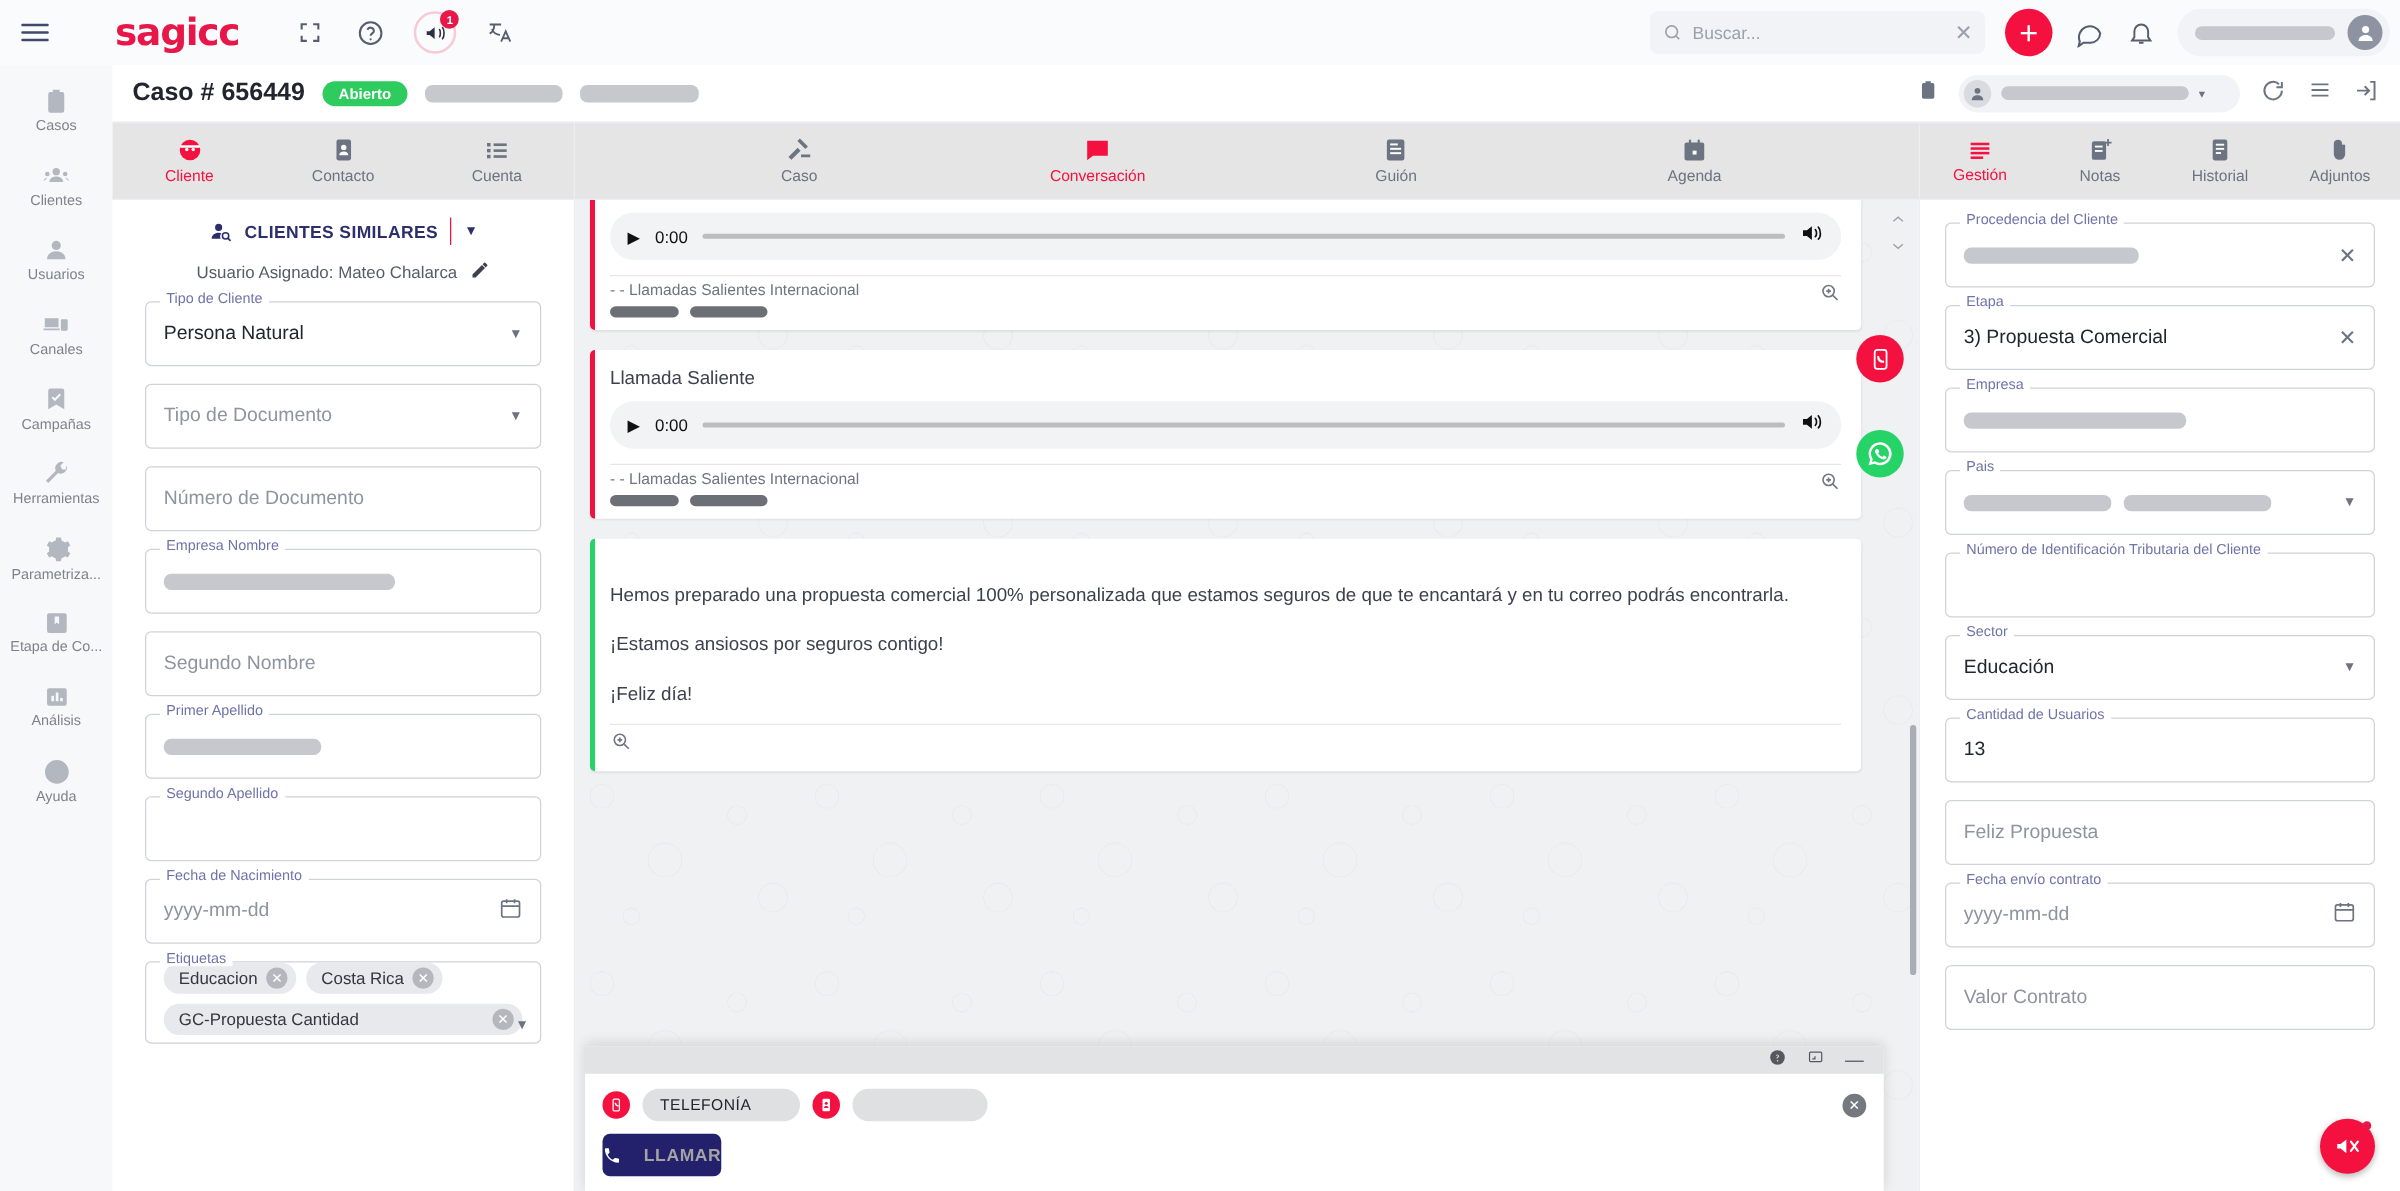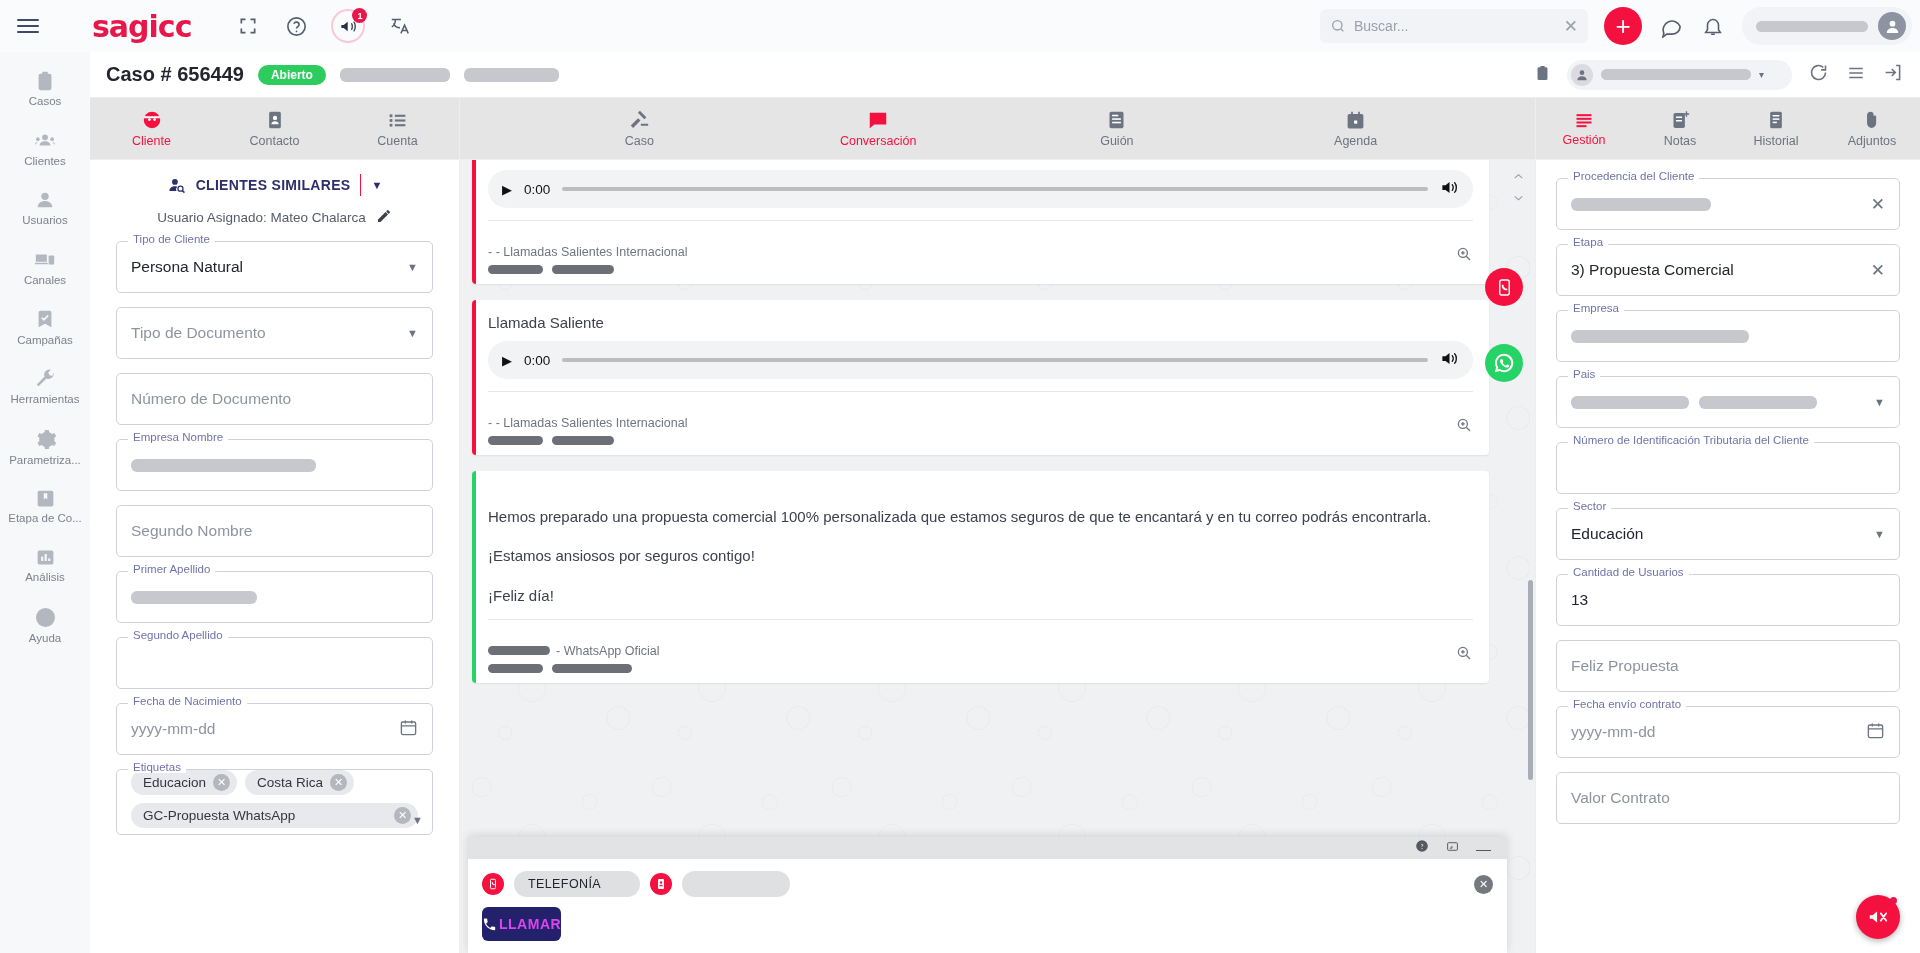--- a/index.html
+++ b/index.html
@@ -160,21 +160,21 @@
   .msg.wa::before  { background:#25d366; }
   .msg-title { font-size:15px; color:#3c414d; margin-bottom:10px; }
   .audio {
     background:#f1f3f4; border-radius:22px; height:38px; display:flex; align-items:center;
     gap:12px; padding: 0 14px;
   }
   .audio .play { font-size:13px; color:#111; }
   .audio .time { font-size:13.5px; color:#111; font-family:"Liberation Sans",sans-serif;}
   .audio .track { flex:1; height:4px; background:#bdbdbd; border-radius:2px; }
   .audio .vol { color:#111; }
-  .msg-foot { border-top:1px solid #e5e6e9; margin-top:12px; padding-top:24px;
+  .msg-foot { border-top:1px solid #e5e6e9; margin-top:12px; padding-top:4px;
               display:flex; align-items:flex-start; }
   .msg-foot .meta { flex:1; }
   .msg-foot .line1 { font-size:12.5px; color:#6f7581; display:flex; align-items:center; gap:6px;}
   .msg-foot .line2 { margin-top:6px; display:flex; gap:9px; }
   .msg-foot .zoom { color:#6f7581; }
   .msg-body p { font-size:15px; color:#3c414d; line-height:1.55; margin-bottom: 16px; }
   .msg-body p:last-child { margin-bottom: 6px; }
 
   .scrollchevrons { position:absolute; right: 8px; top: 10px; display:flex; flex-direction:column;
                     gap:2px; color:#9aa0ac; }
@@ -197,22 +197,22 @@
   .sp-ico { width:22px; height:22px; border-radius:50%; background:#f5113f; color:#fff;
             display:flex; align-items:center; justify-content:center; }
   .sp-field { background:#dfe0e2; border-radius:14px; height:26px; display:flex;
               align-items:center; padding: 0 14px; font-size:12.5px; color:#22252e;
               letter-spacing:.4px; }
   .sp-field.w1 { width: 126px; }
   .sp-field.w2 { width: 108px; }
   .sp-x { margin-left:auto; width:19px; height:19px; border-radius:50%; background:#747980;
           color:#fff; font-size:11px; display:flex; align-items:center; justify-content:center; }
   .sp-call {
-    margin: 4px 14px 12px 14px; background:#23206c; color:#d946ef; height:34px;
-    border-radius:6px; display:flex; align-items:center; justify-content:space-between; gap:2px;
+    margin: 4px 14px 12px 14px; background:#23206c; color:#a3a3a3; height:34px;
+    border-radius:6px; display:flex; align-items:center; justify-content:space-between; gap:18px;
     font-size:14px; font-weight:bold; letter-spacing:.5px; cursor:pointer; border:none;
     font-family:"Liberation Sans",sans-serif;
   }
 
   
   .rfab {
     position: absolute; right: 20px; bottom: 14px; width: 44px; height: 44px;
     border-radius: 50%; background:#f5113f; color:#fff; display:flex;
     align-items:center; justify-content:center; box-shadow:0 2px 6px rgba(0,0,0,.3);
   }
@@ -602,21 +602,21 @@
           <div class="box tags-box">
             <span class="tag">
               <span>Educacion</span>
               <span class="x">✕</span>
             </span>
             <span class="tag">
               <span>Costa Rica</span>
               <span class="x">✕</span>
             </span>
             <span class="tag wide">
-              <span>GC-Propuesta WhatsApp</span>
+              <span>GC-Propuesta Cantidad</span>
               <span class="x">✕</span>
             </span>
           </div>
           <span style="position:absolute;right:10px;bottom:9px;color:#6c7381;font-size:11px;">▼</span>
         </div>
       </div>
 
       <div class="panel-mid">
         <div class="chatbg"></div>
 
@@ -683,30 +683,20 @@
             </div>
           </div>
 
           <div class="msg wa" style="padding-top:34px;">
             <div class="msg-body">
               <p>Hemos preparado una propuesta comercial 100% personalizada que estamos seguros de que te encantará y en tu correo podrás encontrarla.</p>
               <p>¡Estamos ansiosos por seguros contigo!</p>
               <p>¡Feliz día!</p>
             </div>
             <div class="msg-foot">
-              <div class="meta">
-                <div class="line1">
-                  <span class="skel" style="width:62px;height:9px;background:#6c7076;"></span>
-                  <span>- WhatsApp Oficial</span>
-                </div>
-                <div class="line2">
-                  <span class="skel" style="width:55px;height:9px;background:#6c7076;"></span>
-                  <span class="skel" style="width:80px;height:9px;background:#6c7076;"></span>
-                </div>
-              </div>
               <span class="zoom">
                 <svg width="18" height="18" viewBox="0 0 24 24" fill="none" stroke="#6f7581" stroke-width="1.7">
                   <circle cx="10.5" cy="10.5" r="6"></circle>
                     <path d="M15 15l5 5M8 10.5h5M10.5 8v5"></path>
                   </svg>
               </span>
             </div>
           </div>
         </div>
 

